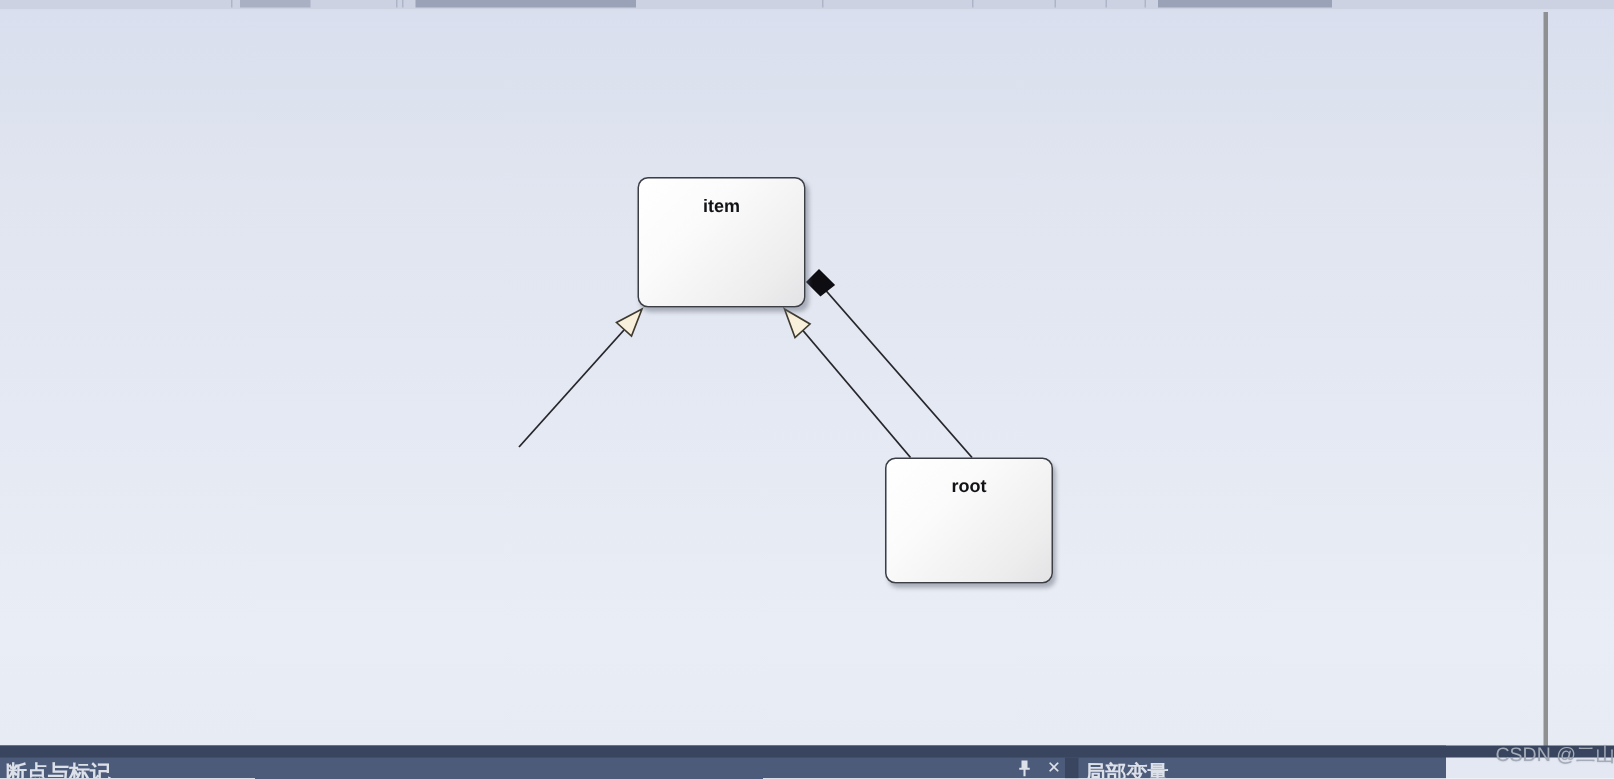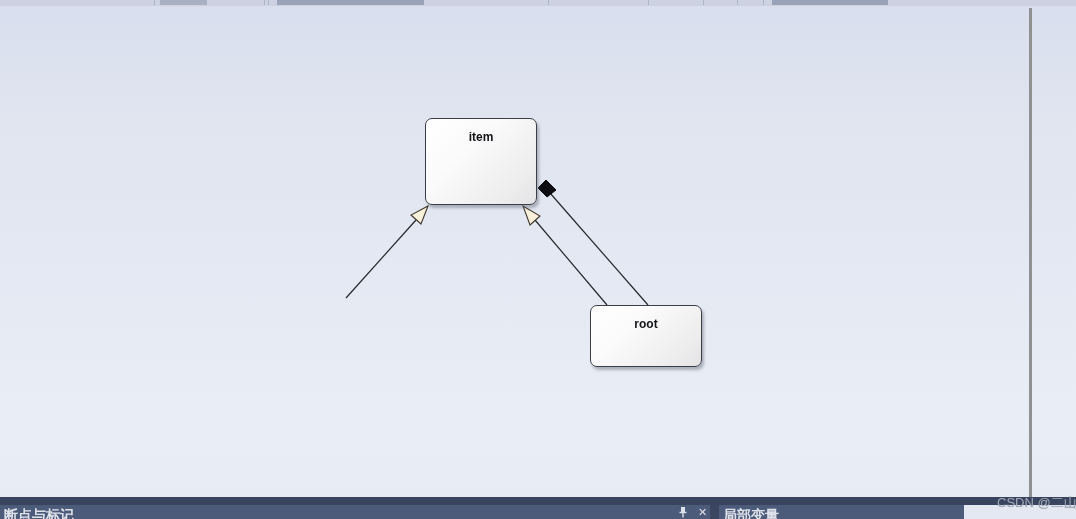--- a/index.html
+++ b/index.html
@@ -21,21 +21,21 @@
             background:linear-gradient(180deg,#d9dfee 0%,#e1e5f0 25%,#e5e9f3 55%,#e9edf5 85%,#e7ebf4 100%); }
 
   .edges-svg { position:absolute; left:0; top:0; width:1076px; height:519px; }
 
   
   .uml-node { position:absolute; border:1px solid #3b3e45; border-radius:7px;
               background:linear-gradient(135deg,#ffffff 0%,#fbfbfb 35%,#ededee 80%,#e3e3e5 100%);
               box-shadow:2px 3px 3px rgba(96,102,118,0.45); }
   .node-item { left:425px; top:118px; width:112px; height:87px; }
   .node-leaf { left:237px; top:297px; width:113px; height:88px; }
-  .node-root { left:590px; top:305px; width:112px; height:62px; }
+  .node-root { left:590px; top:305px; width:112px; height:84px; }
   .node-label { margin-top:11px; text-align:center; font-size:12px; font-weight:bold; color:#121317; }
 
   
   .splitter { position:absolute; left:1029px; top:8px; width:3px; height:496px; background:#8f9092; }
 
   
   .bottom-bar { position:absolute; left:0; top:497px; width:964px; height:22px; background:#4d5b7b; }
   .bar-shadow { position:absolute; left:0; top:0; width:1076px; height:8px; background:#39455f; }
   .panel-divider { position:absolute; left:710px; top:8px; width:9px; height:14px; background:#3a4660; }
   .panel-title { position:absolute; top:10px; font-size:14px; font-weight:bold; color:#dde1ea; white-space:nowrap; }

